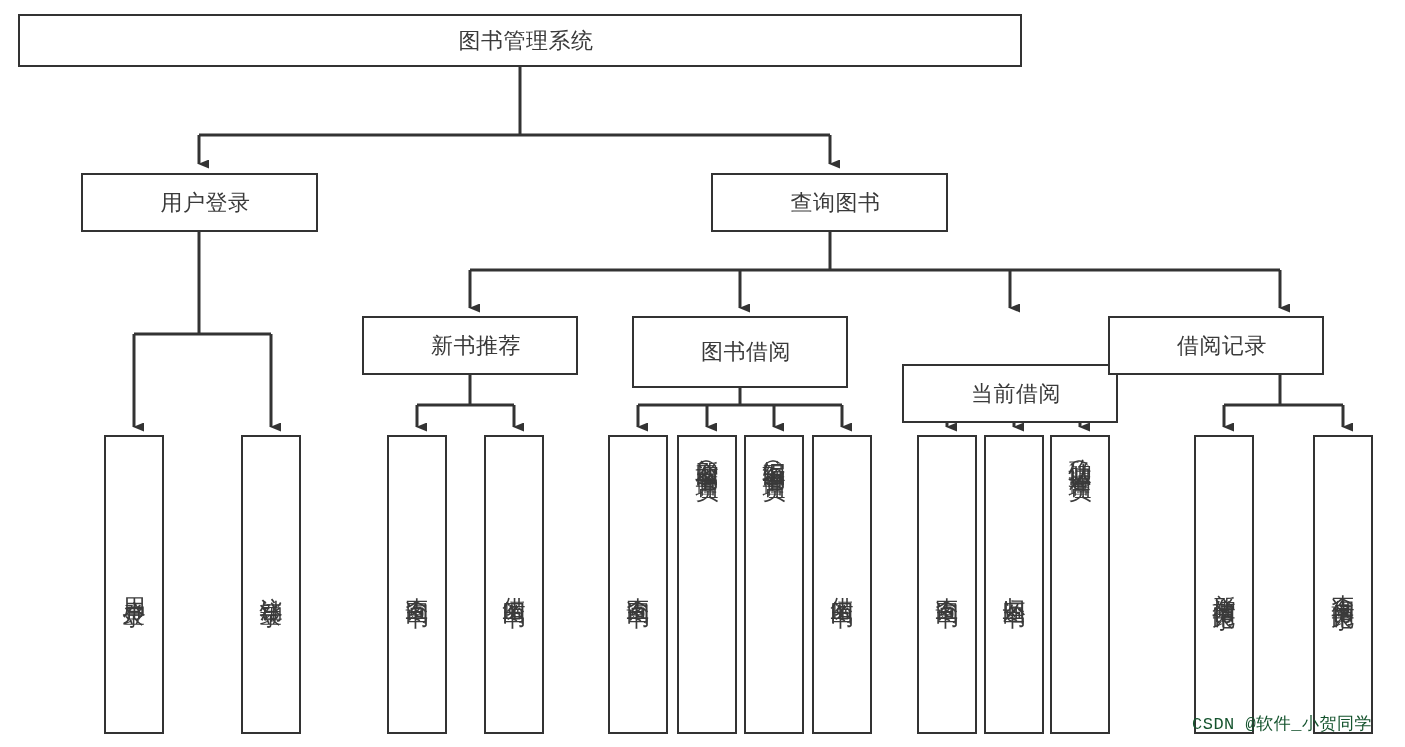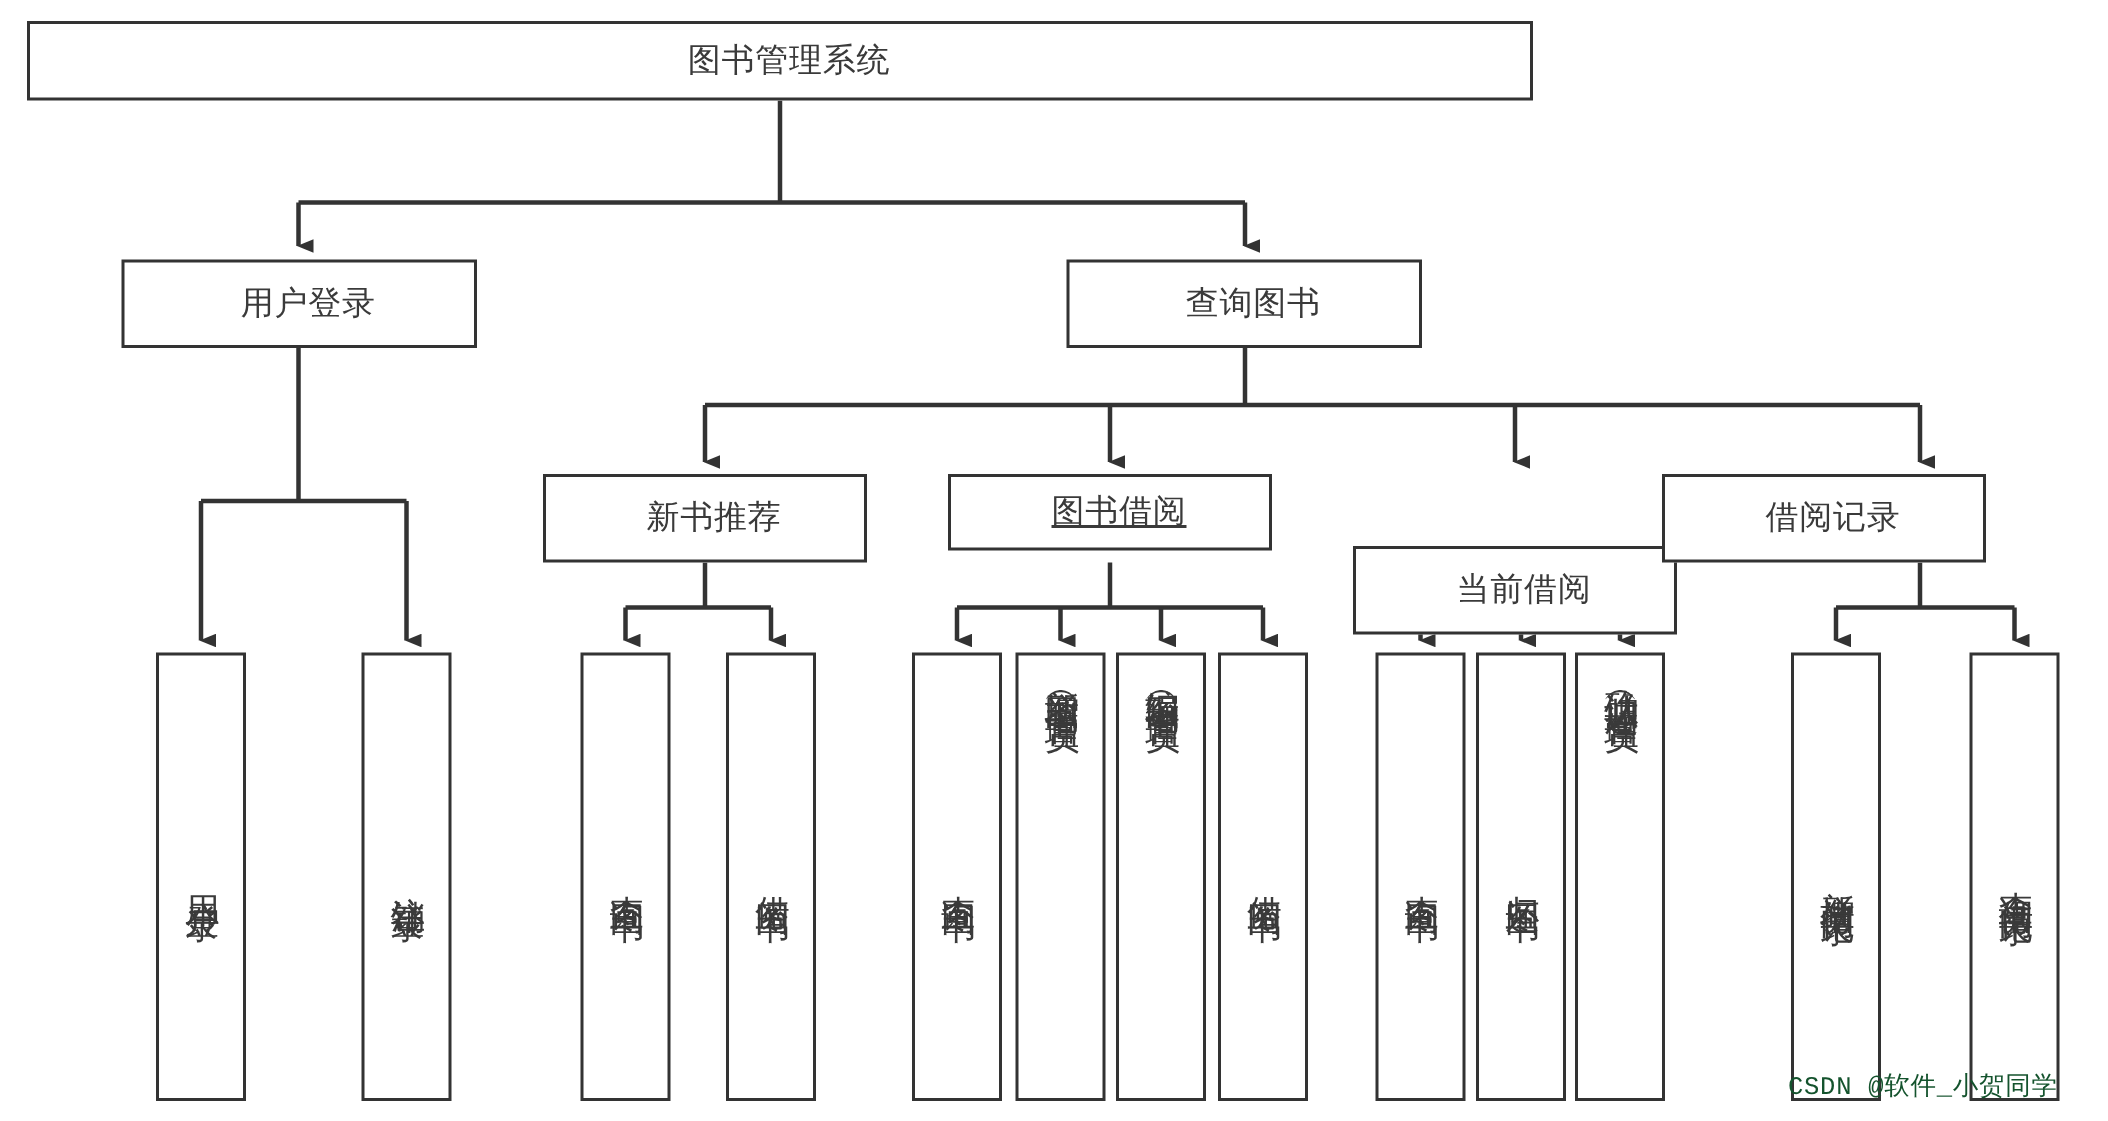--- a/index.html
+++ b/index.html
@@ -142,21 +142,21 @@
   </div>
 
   <div class="node h" style="left:711px; top:173px; width:237px; height:59px;">
     <span class="node-label">查询图书</span>
   </div>
 
   <div class="node h" style="left:362px; top:316px; width:216px; height:59px;">
     <span class="node-label">新书推荐</span>
   </div>
 
-  <div class="node h" style="left:632px; top:316px; width:216px; height:51px;text-decoration:underline;">
+  <div class="node h" style="left:632px; top:316px; width:216px; height:72px;">
     <span class="node-label">图书借阅</span>
   </div>
 
   <div class="node h" style="left:902px; top:316px; width:216px; height:59px;margin-top:48px;">
     <span class="node-label">当前借阅</span>
   </div>
 
   <div class="node h" style="left:1108px; top:316px; width:216px; height:59px;">
     <span class="node-label">借阅记录</span>
   </div>

